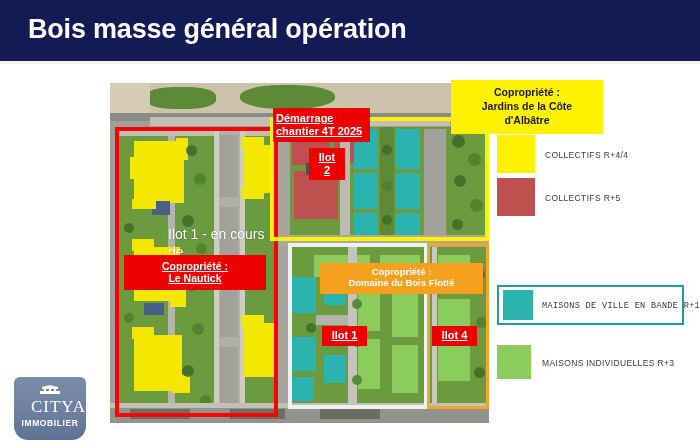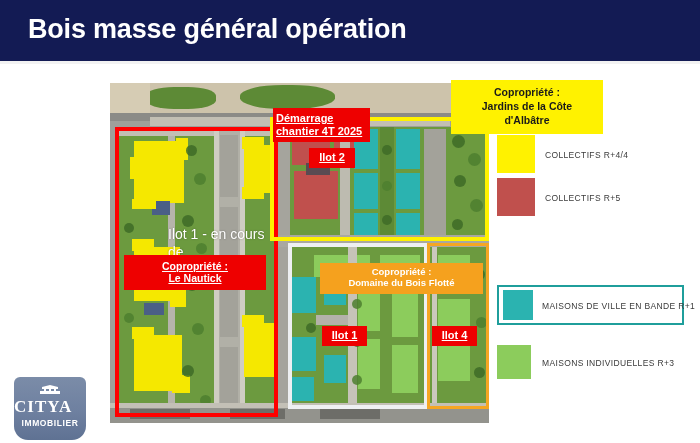--- a/index.html
+++ b/index.html
@@ -84,23 +84,23 @@
          white-space:nowrap;font-family:"Liberation Sans", sans-serif;}
   #lg-box-teal{position:absolute;left:497px;top:285px;width:187px;height:40px;
                box-sizing:border-box;border:2px solid #1f9e9b;background:#ffffff;}
 
   
   #logo{position:absolute;left:14px;top:377px;width:72px;height:63px;}
   #logo-shield{position:absolute;left:0;top:0;width:72px;height:63px;
     background:linear-gradient(180deg,#7b8ca8 0%,#6e80a0 55%,#5f7293 100%);
     border-radius:6px 6px 14px 14px;}
   #logo-mark{position:absolute;left:26px;top:8px;width:20px;height:9px;}
-  #logo-citya{position:absolute;left:0;top:20px;width:72px;text-align:left;
+  #logo-citya{position:absolute;left:0;top:20px;width:72px;text-align:right;
     color:#ffffff;font-family:"Liberation Serif", serif;font-size:17px;
-    letter-spacing:1px;font-weight:bold;}
+    letter-spacing:1px;}
   #logo-immo{position:absolute;left:0;top:41px;width:72px;text-align:center;
     color:#ffffff;font-family:"Liberation Sans", sans-serif;font-size:8.5px;
     font-weight:bold;letter-spacing:.6px;}
 </style>
 </head>
 <body>
 
 <div id="header">
   <div id="header-title">Bois masse général opération</div>
 </div>
@@ -239,42 +239,42 @@
   <div class="zone z-wht" style="left:178px;top:160px;width:140px;height:166px;"></div>
   <div class="zone z-org" style="left:317px;top:160px;width:62px;height:166px;"></div>
 
   <div class="co-plain" style="left:58px;top:143px;width:110px;">Ilot 1 - en cours de
 chantier</div>
   <div class="callout co-red" style="left:14px;top:172px;width:142px;padding:5px 2px 6px;font-size:10.5px;">Copropriété :
 Le Nautick</div>
 
   <div class="callout co-red" style="left:163px;top:25px;width:97px;padding:4px 3px 5px;font-size:11px;text-align:left;">Démarrage
 chantier 4T 2025</div>
-  <div class="callout co-red" style="left:199px;top:65px;width:46px;padding:3px 8px 4px;font-size:11px;">Ilot 2</div>
+  <div class="callout co-red" style="left:199px;top:65px;width:36px;padding:3px 8px 4px;font-size:11px;">Ilot 2</div>
 
   <div class="callout co-org" style="left:210px;top:180px;width:163px;padding:4px 3px 5px;font-size:9.5px;">Copropriété :
 Domaine du Bois Flotté</div>
   <div class="callout co-red" style="left:212px;top:243px;width:45px;padding:3px 0 4px;font-size:11px;">Ilot 1</div>
   <div class="callout co-red" style="left:322px;top:243px;width:45px;padding:3px 0 4px;font-size:11px;">Ilot 4</div>
 </div>
 
 <div id="copro-jardins">Copropriété :
 Jardins de la Côte
 d'Albâtre</div>
 
 <div>
   <div class="lg-sw" style="left:497px;top:135px;width:38px;height:38px;background:#fff200;"></div>
   <div class="lg-tx" style="left:545px;top:150px;">COLLECTIFS R+4/4</div>
 
   <div class="lg-sw" style="left:497px;top:178px;width:38px;height:38px;background:#c0504d;"></div>
   <div class="lg-tx" style="left:545px;top:193px;">COLLECTIFS R+5</div>
 
   <div id="lg-box-teal"></div>
   <div class="lg-sw" style="left:503px;top:290px;width:30px;height:30px;background:#2bb3b0;"></div>
-  <div class="lg-tx" style="left:542px;top:301px;">MAISONS DE VILLE EN BANDE R+1</div>
+  <div class="lg-tx" style="left:542px;top:301px;font-family:Liberation Mono, monospace;">MAISONS DE VILLE EN BANDE R+1</div>
 
   <div class="lg-sw" style="left:497px;top:345px;width:34px;height:34px;background:#8ccc5c;"></div>
   <div class="lg-tx" style="left:542px;top:358px;">MAISONS INDIVIDUELLES R+3</div>
 </div>
 
 <div id="logo">
   <div id="logo-shield"></div>
   <svg id="logo-mark" viewBox="0 0 20 9">
     <rect x="0" y="6" width="20" height="3" fill="#ffffff"></rect>
     <rect x="2" y="2" width="16" height="2" fill="#ffffff"></rect>

